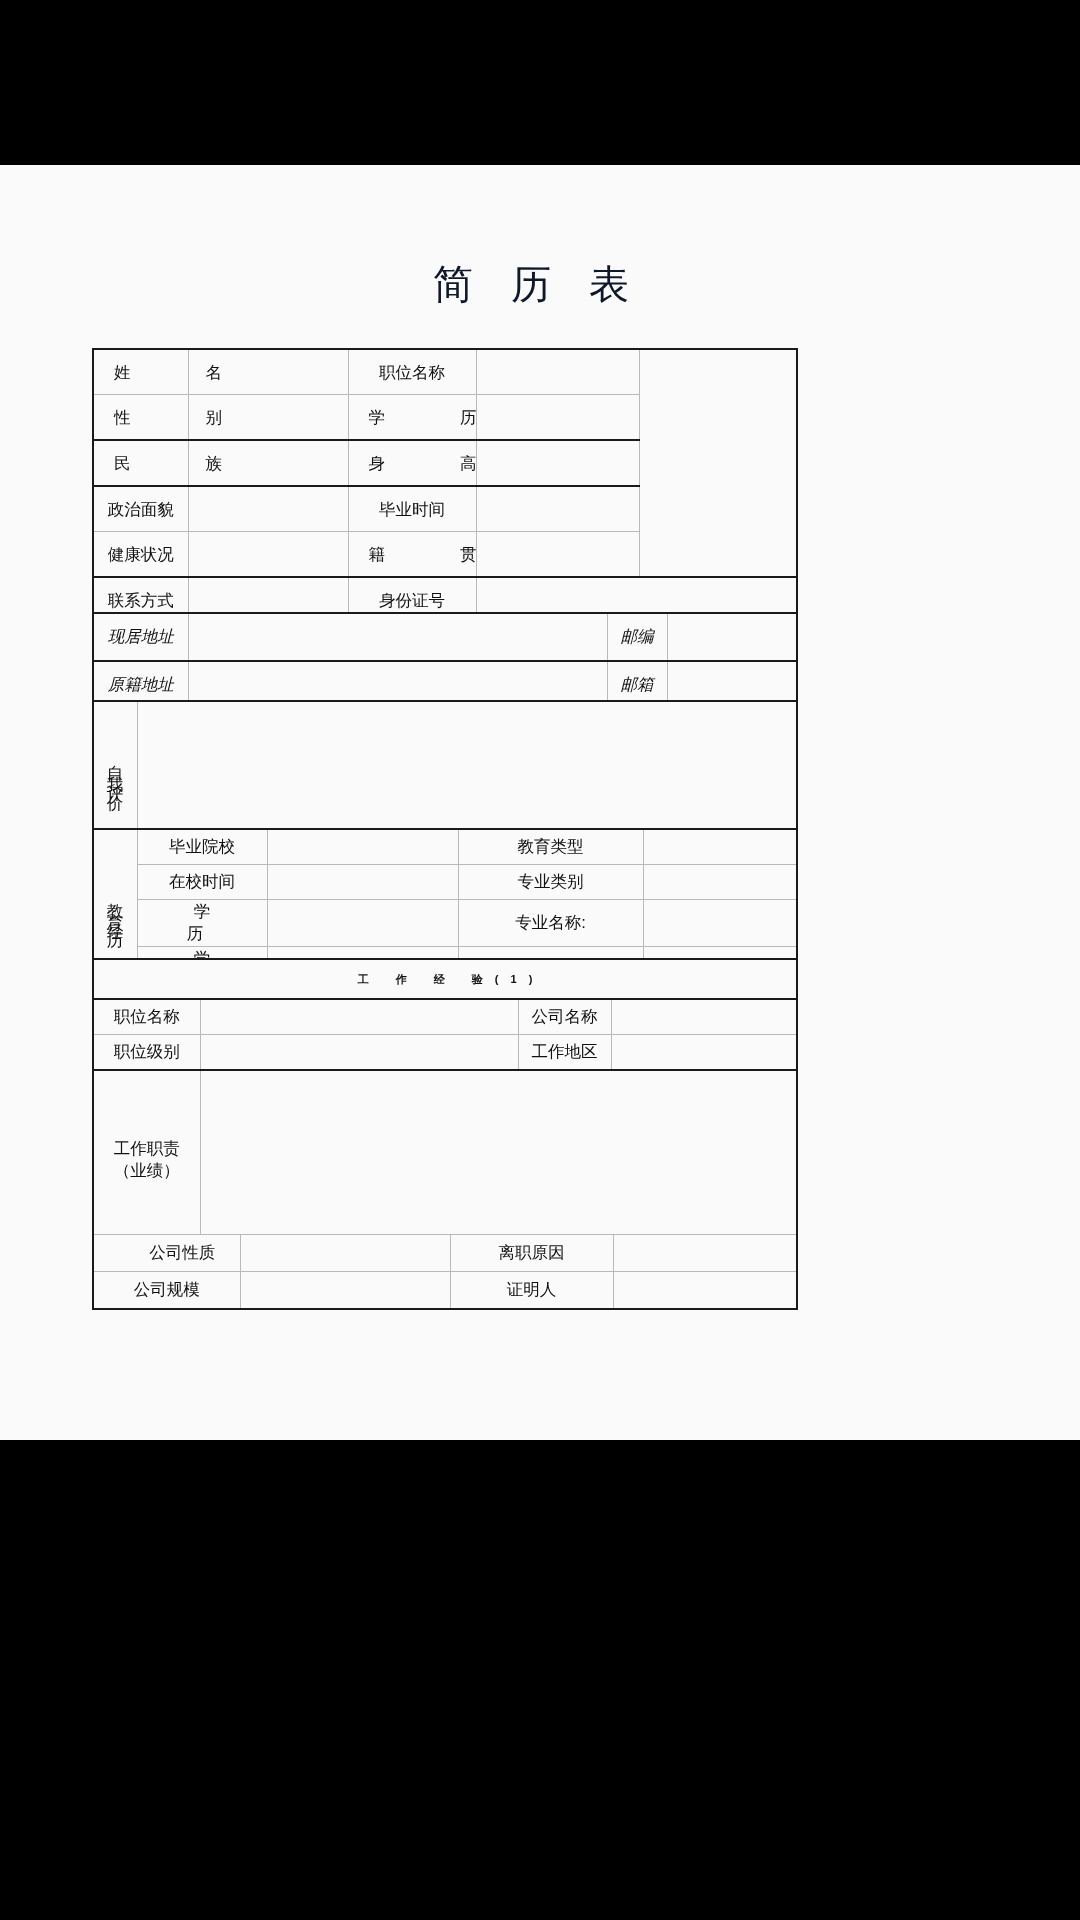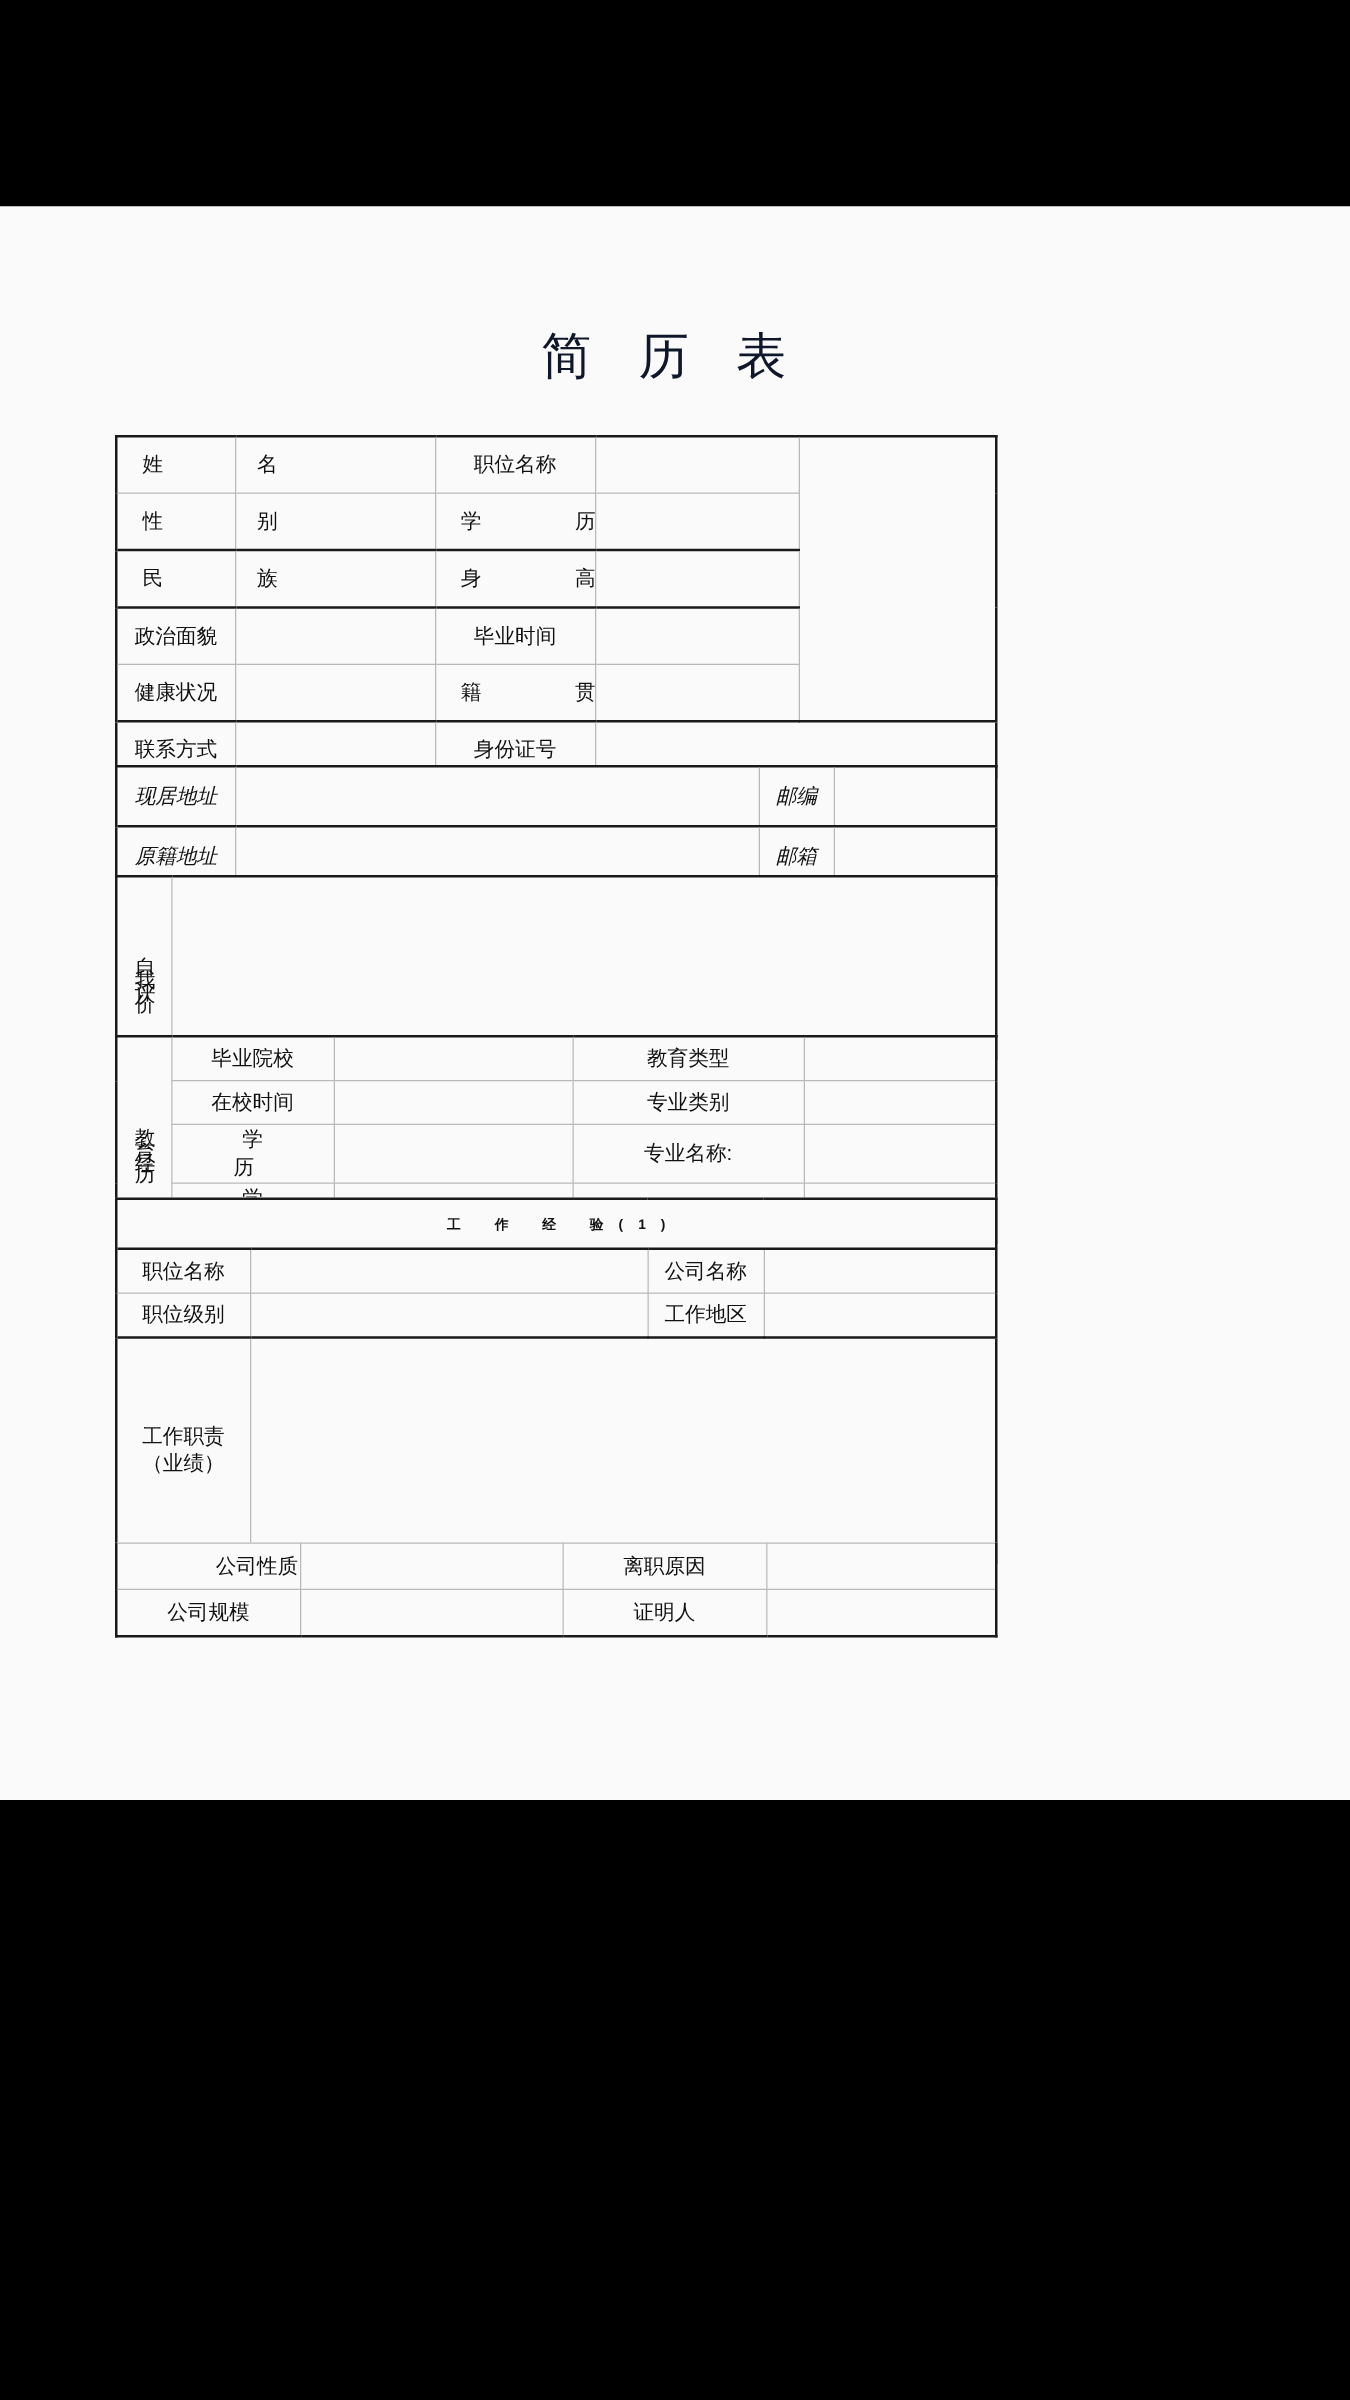--- a/index.html
+++ b/index.html
@@ -217,21 +217,21 @@
 
     <table id="bottom" style="position:absolute;left:92px;top:1069px;width:704px;border-collapse:collapse;table-layout:fixed;font-size:16.5px;color:#111;background:#fafafa;">
       <colgroup>
         <col style="width:147px">
         <col style="width:210px">
         <col style="width:163px">
         <col style="width:184px">
       </colgroup>
       <tbody>
         <tr>
-          <td class="hv-l" style="border:1px solid #b9b9b9;height:34px;text-align:right;padding-left:32px;">公司性质</td>
+          <td class="hv-l" style="border:1px solid #b9b9b9;height:34px;text-align:center;padding-left:32px;">公司性质</td>
           <td style="border:1px solid #b9b9b9;"></td>
           <td style="border:1px solid #b9b9b9;text-align:center;">离职原因</td>
           <td class="hv-r" style="border:1px solid #b9b9b9;"></td>
         </tr>
         <tr>
           <td class="hv-l hv-b" style="border:1px solid #b9b9b9;height:34px;text-align:center;">公司规模</td>
           <td class="hv-b" style="border:1px solid #b9b9b9;"></td>
           <td class="hv-b" style="border:1px solid #b9b9b9;text-align:center;">证明人</td>
           <td class="hv-b hv-r" style="border:1px solid #b9b9b9;"></td>
         </tr>

